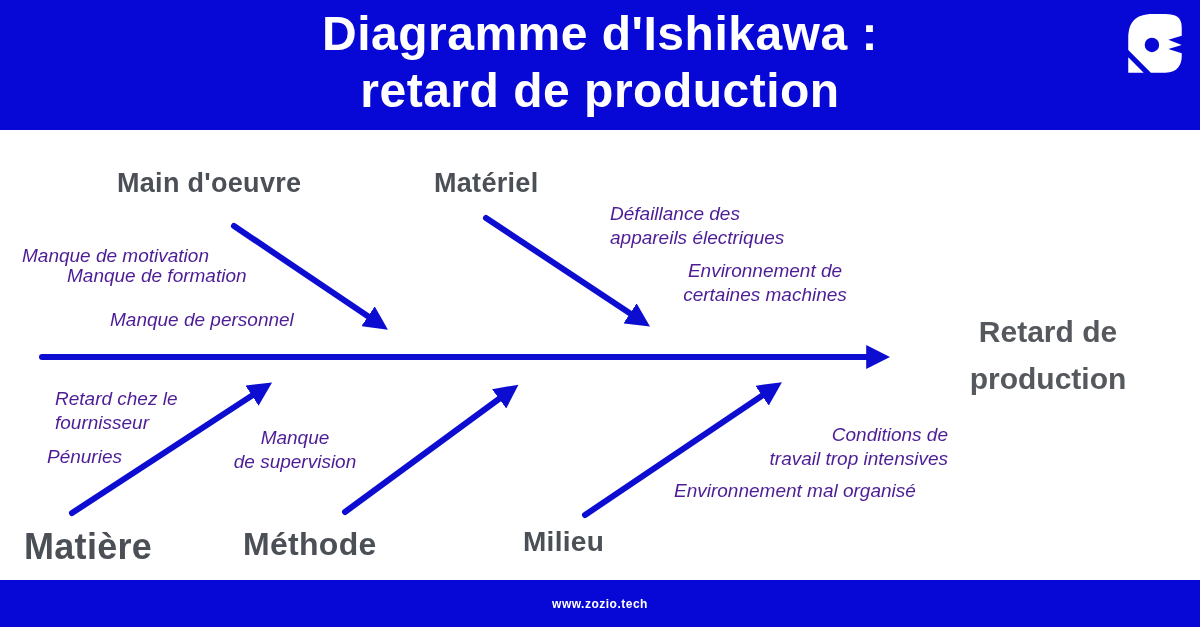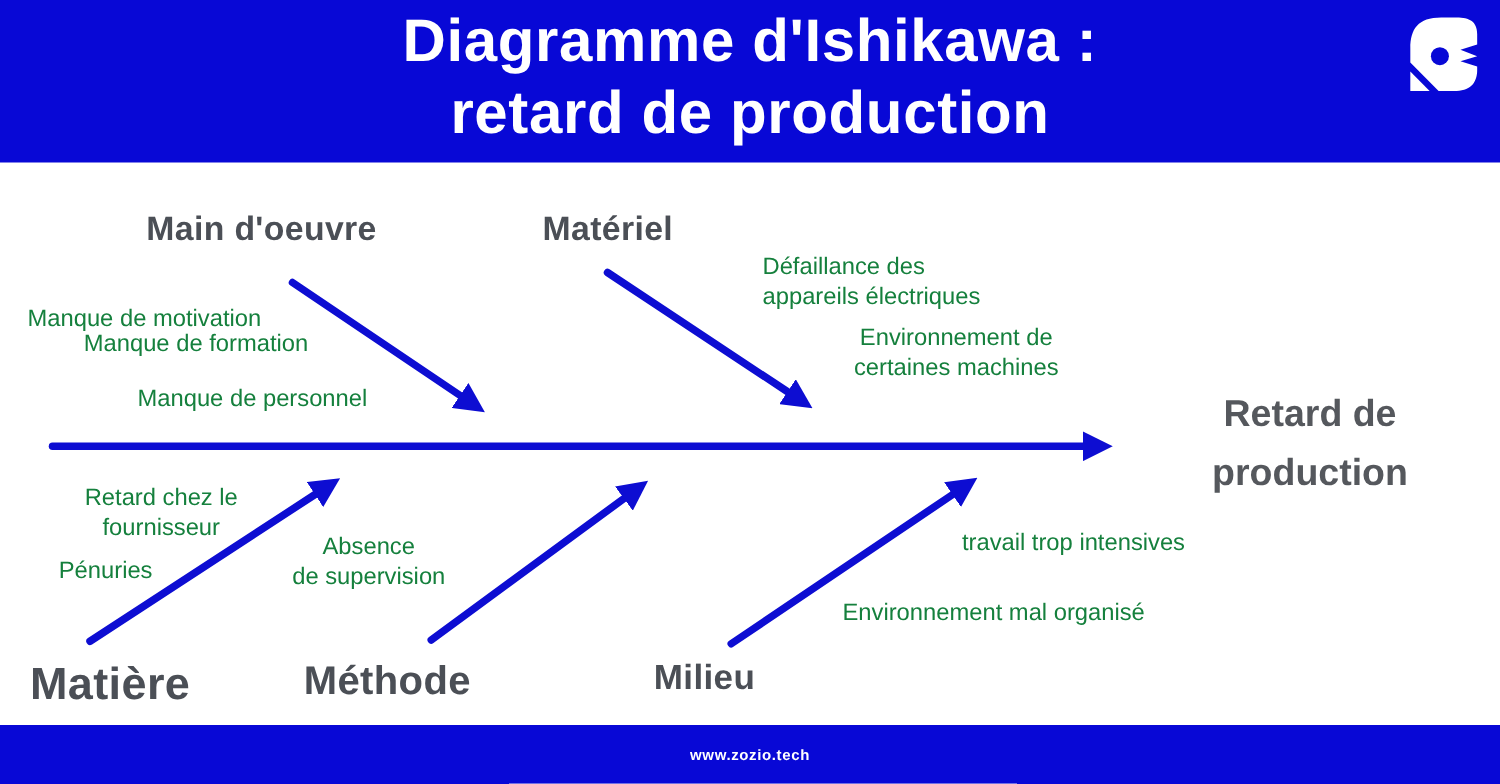--- a/index.html
+++ b/index.html
@@ -32,29 +32,29 @@
   .cat-methode      { left:243px; top:526px; font-size:32px; }
   .cat-milieu       { left:523px; top:526px; font-size:28px; }
 
   .effect {
     position:absolute; left:952px; top:308px; width:192px; text-align:center;
     color:#55585d; font-size:30px; font-weight:800; line-height:47px;
   }
   .effect .line { display:block; }
 
   .cause {
-    position:absolute; color:#15803d; font-size:19px; line-height:24px; white-space:nowrap;
+    position:absolute; color:#4c1d95; font-size:19px; line-height:24px; white-space:nowrap;font-style:italic;
   }
   .cause .cl { display:block; }
   .c1  { left:22px;  top:244px; }
   .c2  { left:67px;  top:264px;text-align:right; }
   .c3  { left:110px; top:308px; }
   .c4  { left:610px; top:202px; }
   .c5  { left:652px; top:259px; width:226px; text-align:center; }
-  .c6  { left:55px;  top:387px; width:148px; text-align:center; }
+  .c6  { left:55px;  top:387px; width:148px; text-align:left; }
   .c7  { left:47px;  top:445px; }
   .c8  { left:224px; top:426px; width:142px; text-align:center; }
   .c9  { left:734px; top:423px; width:214px; text-align:right; }
   .c10 { left:674px; top:479px; }
 
   .site-url {
     color:#ffffff; font-size:12px; font-weight:800; letter-spacing:0.5px;
   }
 </style>
 </head>
@@ -124,25 +124,26 @@
 
     <div class="cause c6">
       <span class="cl">Retard chez le</span>
       <span class="cl">fournisseur</span>
     </div>
     <div class="cause c7">
       <span class="cl">Pénuries</span>
     </div>
 
     <div class="cause c8">
-      <span class="cl">Absence</span>
+      <span class="cl">Manque</span>
       <span class="cl">de supervision</span>
     </div>
 
     <div class="cause c9">
+      <span class="cl">Conditions de</span>
       <span class="cl">travail trop intensives</span>
     </div>
     <div class="cause c10">
       <span class="cl">Environnement mal organisé</span>
     </div>
 
   </main>
 
   <footer class="band band-bottom">
     <span class="site-url">www.zozio.tech</span>

